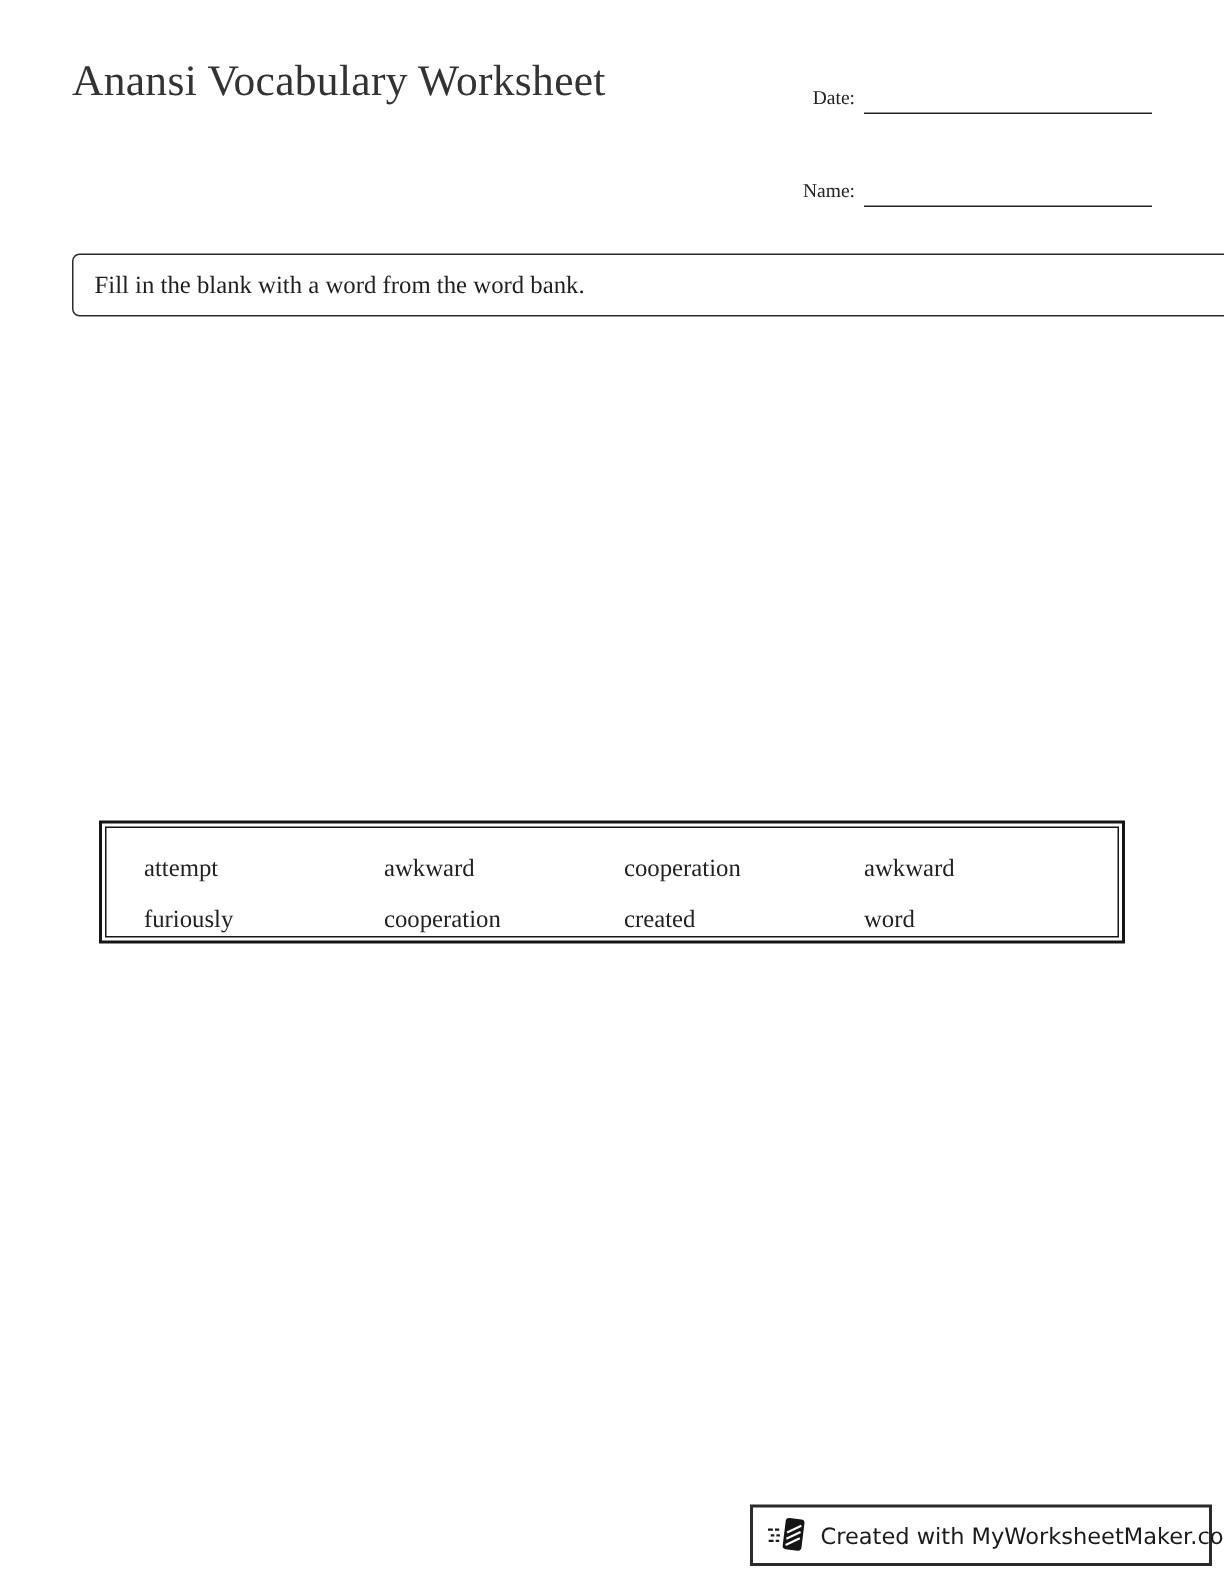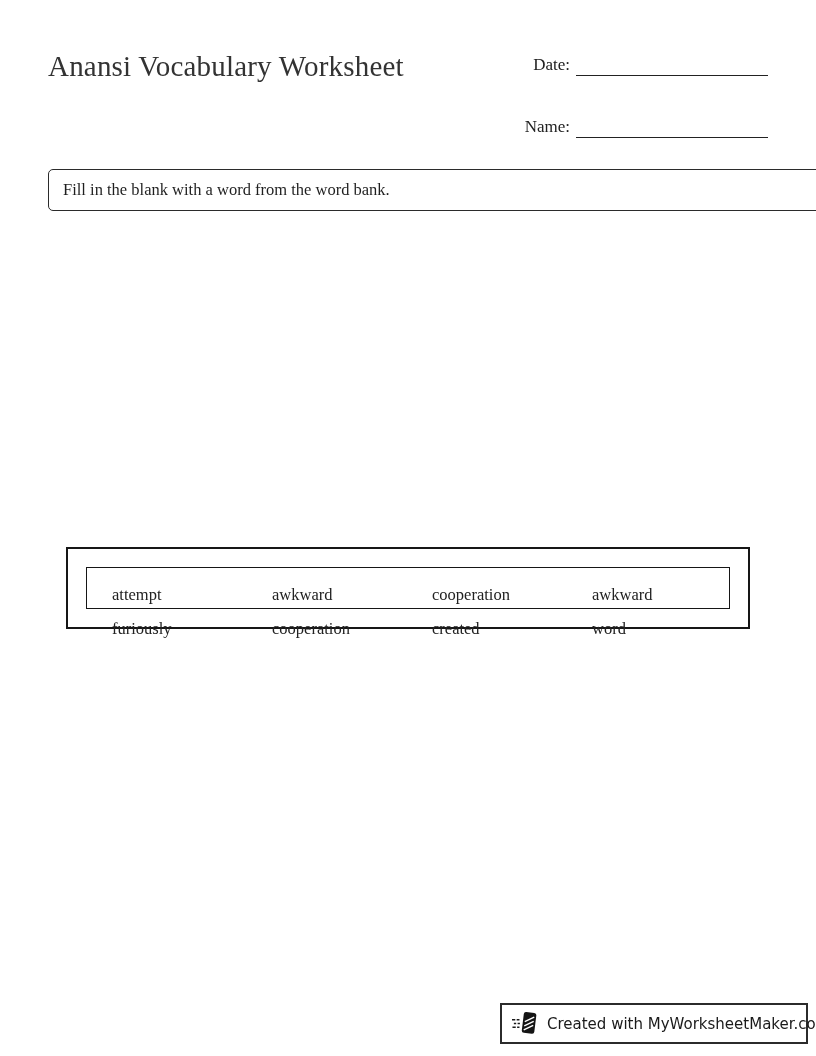--- a/index.html
+++ b/index.html
@@ -7,41 +7,41 @@
   body {
     width: 816px; height: 1056px;
     position: relative;
     font-family: "Liberation Serif", "DejaVu Serif", serif;
     color: #262626;
     overflow: hidden;
   }
 
   .page-title {
     position: absolute;
-    left: 48px; top: 50px;
+    left: 48px; top: 38px;
     font-size: 29px;
     font-weight: 400;
     color: #333333;
     letter-spacing: 0.2px;
   }
 
   .field-row {
     position: absolute;
     left: 500px;
     width: 268px;
     height: 22px;
     display: flex;
     align-items: stretch;
   }
   .field-row.date-row { top: 54px; }
   .field-row.name-row { top: 92px; margin-top: 24px; }
   .field-label {
     width: 70px;
     text-align: right;
-    font-size: 17px;
+    font-size: 13px;
     line-height: 22px;
     color: #222222;
   }
   .field-line {
     flex: 1;
     margin-left: 6px;
     border-bottom: 1.5px solid #222222;
     height: 22px;
   }
 
@@ -59,21 +59,21 @@
   .instruction-text {
     font-size: 16.5px;
     color: #1f1f1f;
   }
 
   .word-bank-outer {
     position: absolute;
     left: 66px; top: 547px;
     width: 684px; height: 82px;
     border: 2.5px solid #161616;
-    padding: 18px;
+    padding: 2px;
     background: #ffffff;
   }
   .word-bank-inner {
     width: 100%; height: 100%;
     border: 1.5px solid #161616;
     display: grid;
     grid-template-columns: repeat(4, 160px);
     grid-auto-rows: 34px;
     padding: 10px 0 0 25px;
     align-items: center;

